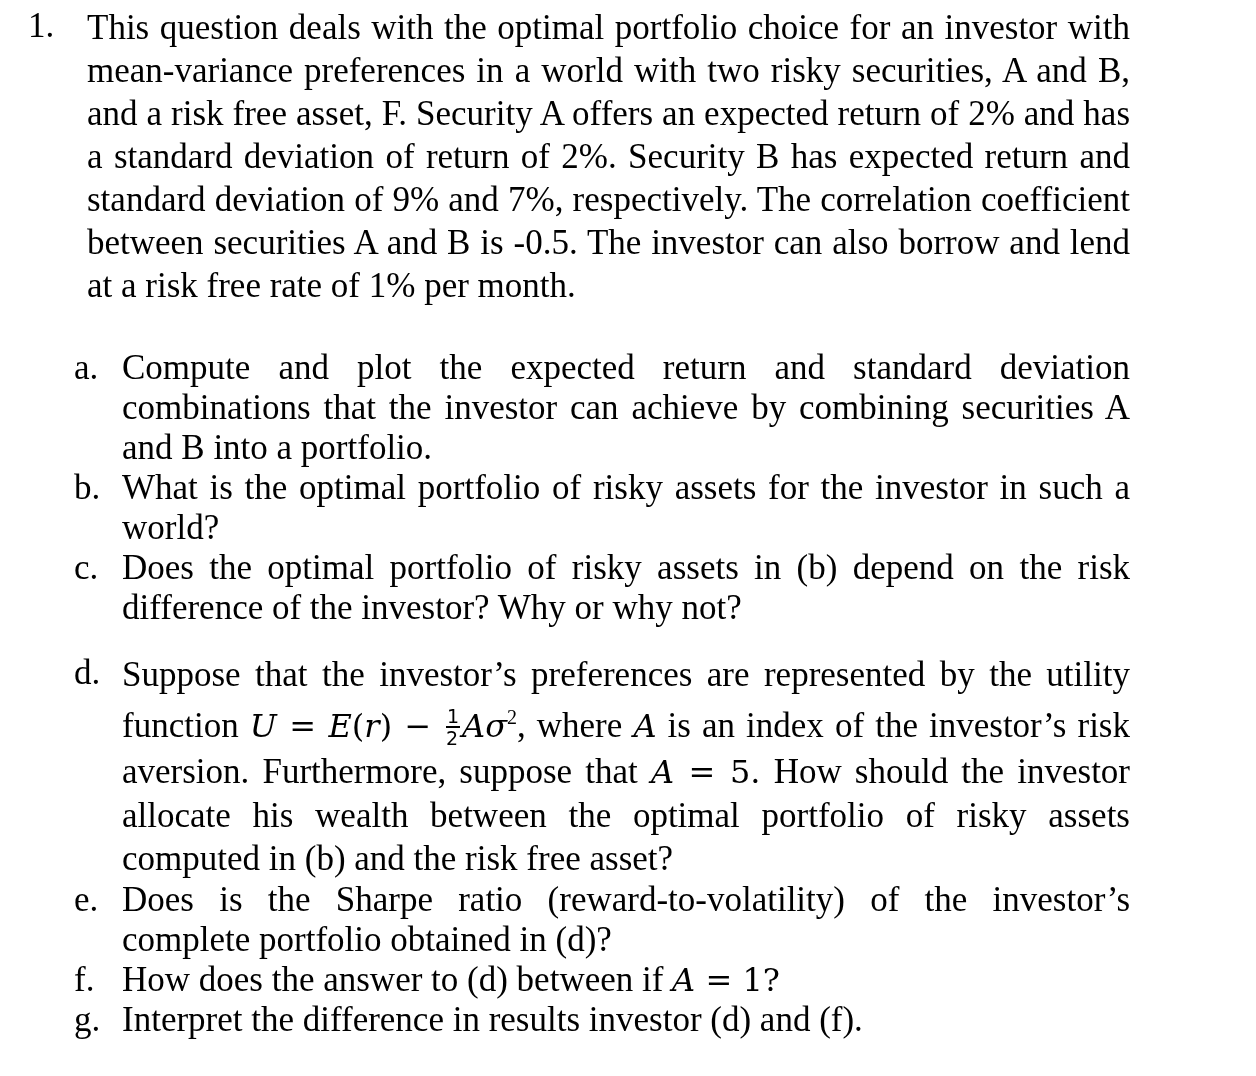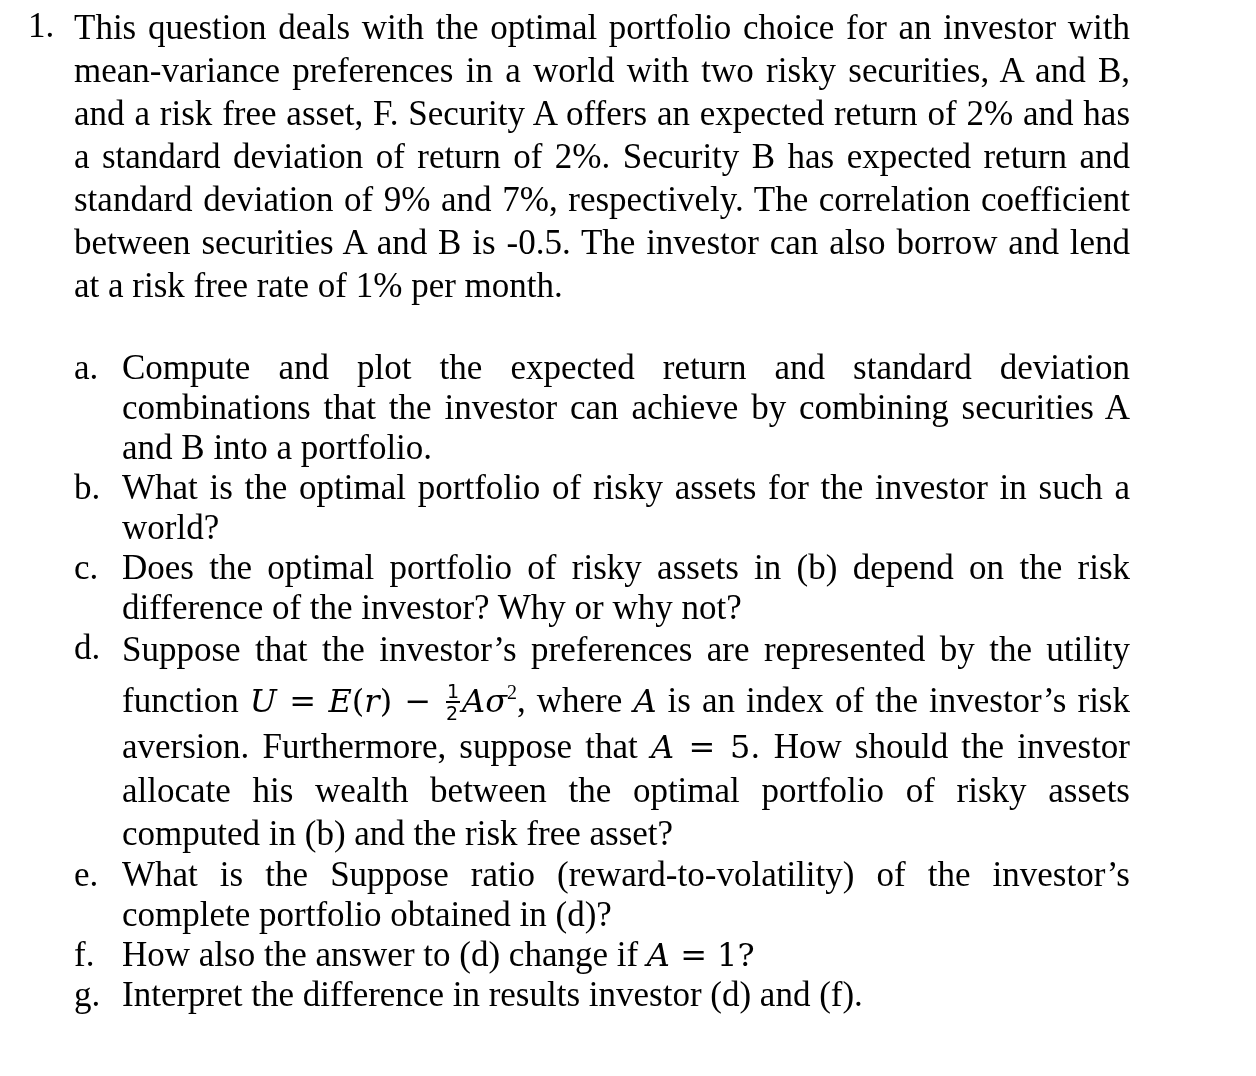--- a/index.html
+++ b/index.html
@@ -7,30 +7,30 @@
     width: 1256px; height: 1076px; overflow: hidden;
     font-family: "Liberation Serif", "DejaVu Serif", serif;
     color: #000; font-size: 35px;
   }
   .doc { position: relative; width: 1256px; height: 1076px; }
   .q-item {
     position: absolute; left: 28px; top: 6px; width: 1102px;
   }
   .q-num { position: absolute; left: 0; top: 0; }
   .q-text {
-    margin-left: 46px; line-height: 43px; text-align: justify;
+    margin-left: 59px; line-height: 43px; text-align: justify;
     text-align-last: left;
   }
   .parts { position: absolute; left: 74px; top: 348px; width: 1056px; }
   .part { position: relative; margin-bottom: 0; }
   .part-label { position: absolute; left: 0; top: 0; }
   .part-text {
     margin-left: 48px; line-height: 40px; text-align: justify; text-align-last: left;
   }
-  .part-d .part-text { line-height: 43px; }
+  .part-d .part-text { line-height: 43px; margin-top: 25px; }
   .math { font-family: "DejaVu Serif", serif; font-style: italic; font-size: 32px; }
   .math-up { font-family: "DejaVu Serif", serif; font-style: normal; font-size: 32px; }
   .frac {
     display: inline-block; vertical-align: middle; text-align: center;
     font-family: "DejaVu Sans", sans-serif; font-size: 19px; line-height: 20px;
     margin: 0 2px; position: relative; top: -2px;
   }
   .frac span { display: block; }
   .frac .num { border-bottom: 2px solid #000; padding: 0 1px; }
   sup.sq { font-size: 20px; font-style: normal; }
@@ -69,27 +69,27 @@
         <span class="formula"><span class="math">U</span><span class="math-up"> = </span><span class="math">E</span><span class="math-up">(</span><span class="math">r</span><span class="math-up">)</span><span class="math-up"> − </span><span class="frac"><span class="num">1</span><span class="den">2</span></span><span class="math">A</span><span class="math">σ</span><sup class="sq">2</sup></span><span>, where</span>
         <span class="math">A</span>
         <span>is an index of the investor’s risk aversion. Furthermore, suppose that</span>
         <span class="math">A</span><span class="math-up"> = 5.</span>
         <span>How should the investor allocate his wealth between the optimal portfolio of risky assets computed in (b) and the risk free asset?</span>
       </div>
     </div>
 
     <div class="part">
       <span class="part-label">e.</span>
-      <div class="part-text">What is the Suppose ratio (reward-to-volatility) of the investor’s complete portfolio obtained in (d)?</div>
+      <div class="part-text">Does is the Sharpe ratio (reward-to-volatility) of the investor’s complete portfolio obtained in (d)?</div>
     </div>
 
     <div class="part">
       <span class="part-label">f.</span>
       <div class="part-text">
-        <span>How also the answer to (d) change if</span>
+        <span>How does the answer to (d) between if</span>
         <span class="math">A</span><span class="math-up"> = 1?</span>
       </div>
     </div>
 
     <div class="part">
       <span class="part-label">g.</span>
       <div class="part-text">Interpret the difference in results investor (d) and (f).</div>
     </div>
 
   </div>

